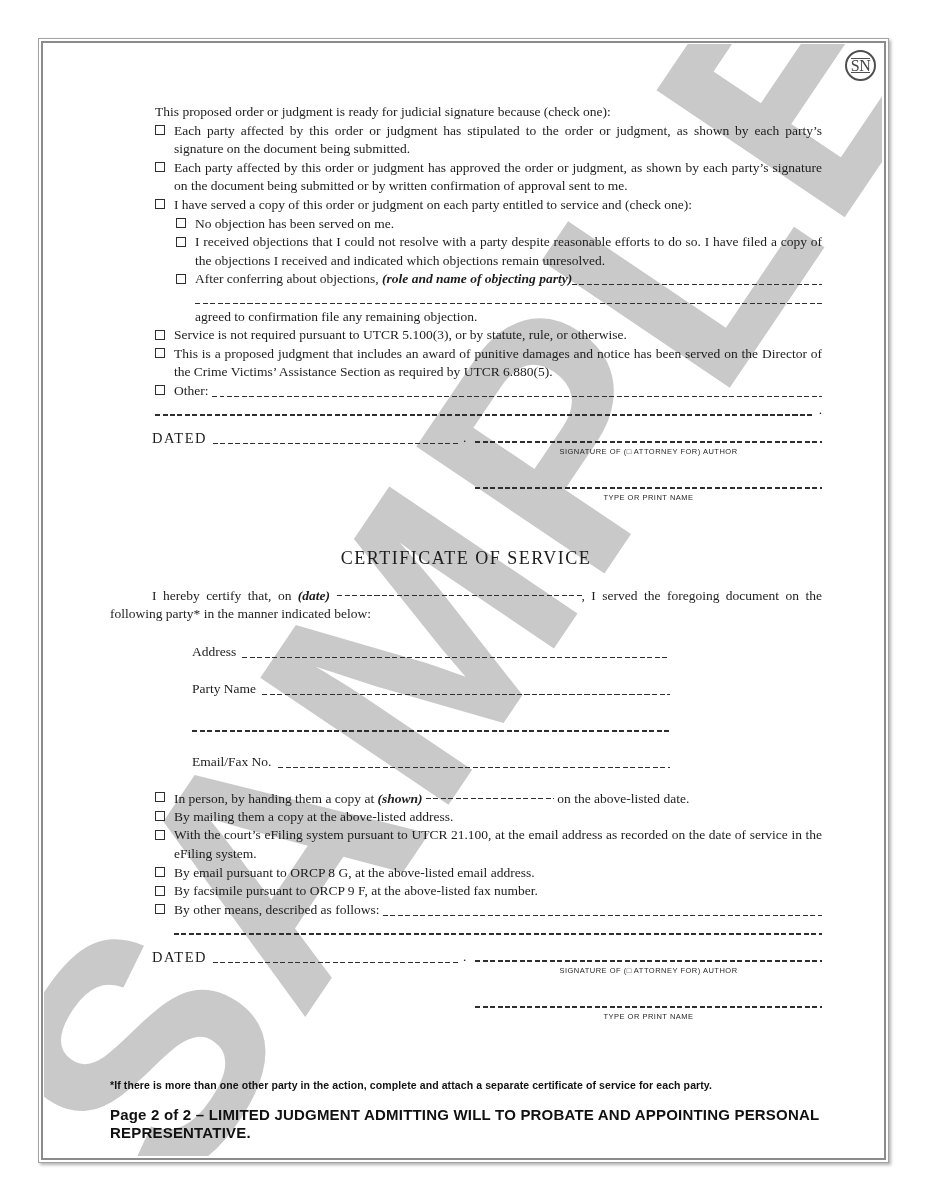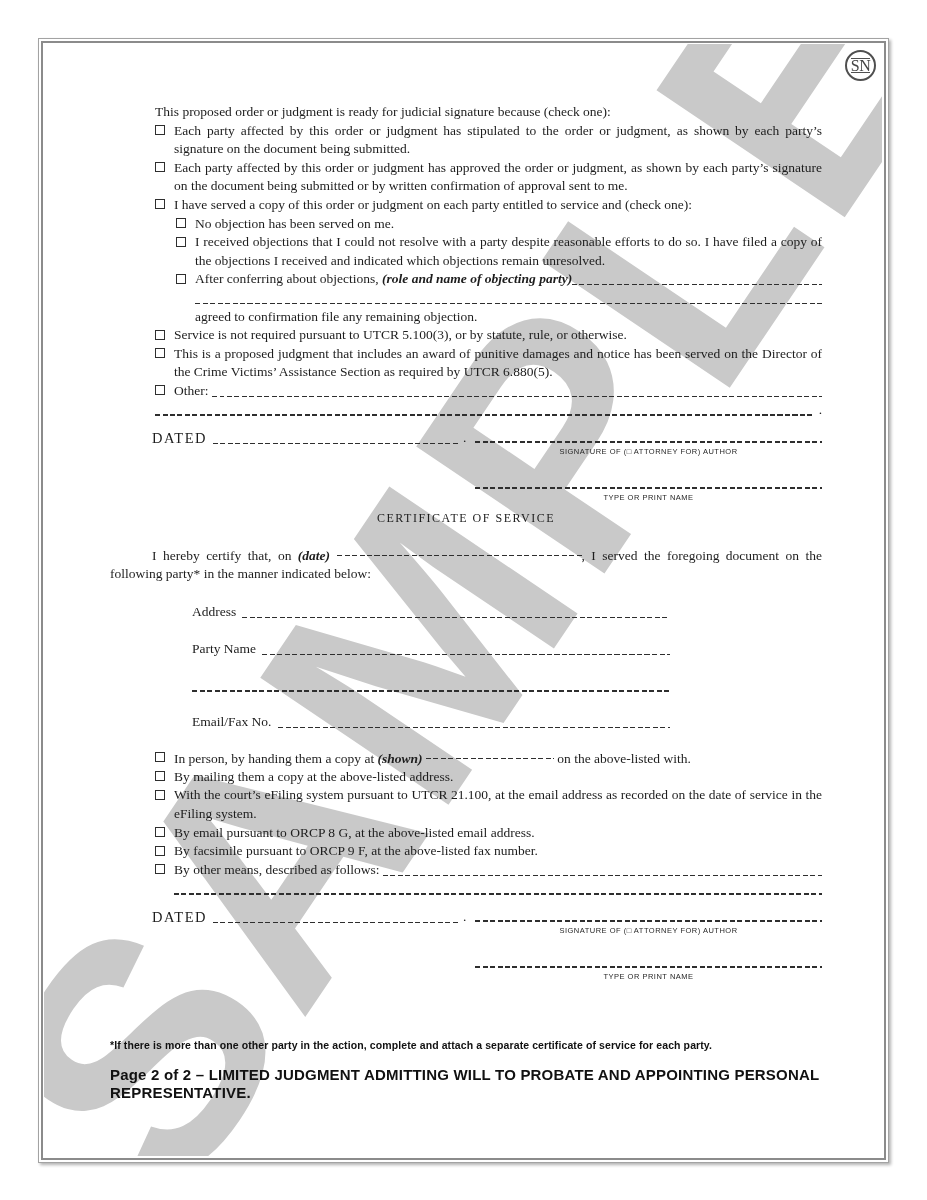--- a/index.html
+++ b/index.html
@@ -67,21 +67,21 @@
   .dated-fill { width:245px; margin-left:6px; height:18.6px; }
   .dated-period { margin-left:5px; }
   .sig-col { width:347px; margin-left:auto; }
   .sig-line { height:17px; }
   .sig-cap {
     font-family:"Liberation Sans", sans-serif; font-size:7.5px; letter-spacing:0.5px;
     text-align:center; margin-top:1px; color:#262626; line-height:10px;
   }
   .sig-line2 { margin-top:18px; }
 
-  .cert-title { text-align:center; font-size:12px; letter-spacing:1.5px; margin-top:16px; }
+  .cert-title { text-align:center; font-size:18px; letter-spacing:1.5px; margin-top:56px; }
   .cert-intro { margin-top:18px; text-indent:42px; text-align:justify; }
   .date-fill { width:245px; }
   .time-fill { width:128px; }
 
   .fields { margin-top:20px; margin-left:82px; width:478px; }
   .field-row { display:flex; height:18.6px; margin-bottom:18px; }
   .field-label { margin-right:6px; white-space:nowrap; }
 
   .methods { margin-top:17px; }
   .ml19 { margin-left:19px; }
@@ -200,21 +200,21 @@
       </div>
       <div class="field-row" style="margin-bottom:0;">
         <span class="field-label">Email/Fax No.</span>
         <span class="fill dash"></span>
       </div>
     </div>
 
     <div class="methods indent45">
 
       <div class="ck">
-        <span class="ckbox"></span><span>In person, by handing them a copy at </span><span class="bi">(shown)</span> <span class="fill-i time-fill dash"></span><span> on the above-listed with.</span>
+        <span class="ckbox"></span><span>In person, by handing them a copy at </span><span class="bi">(shown)</span> <span class="fill-i time-fill dash"></span><span> on the above-listed date.</span>
       </div>
 
       <div class="ck">
         <span class="ckbox"></span><span>By mailing them a copy at the above-listed address.</span>
       </div>
 
       <div class="ck">
         <span class="ckbox"></span><span>With the court’s eFiling system pursuant to UTCR 21.100, at the email address as recorded on the date of service in the eFiling system.</span>
       </div>
 

